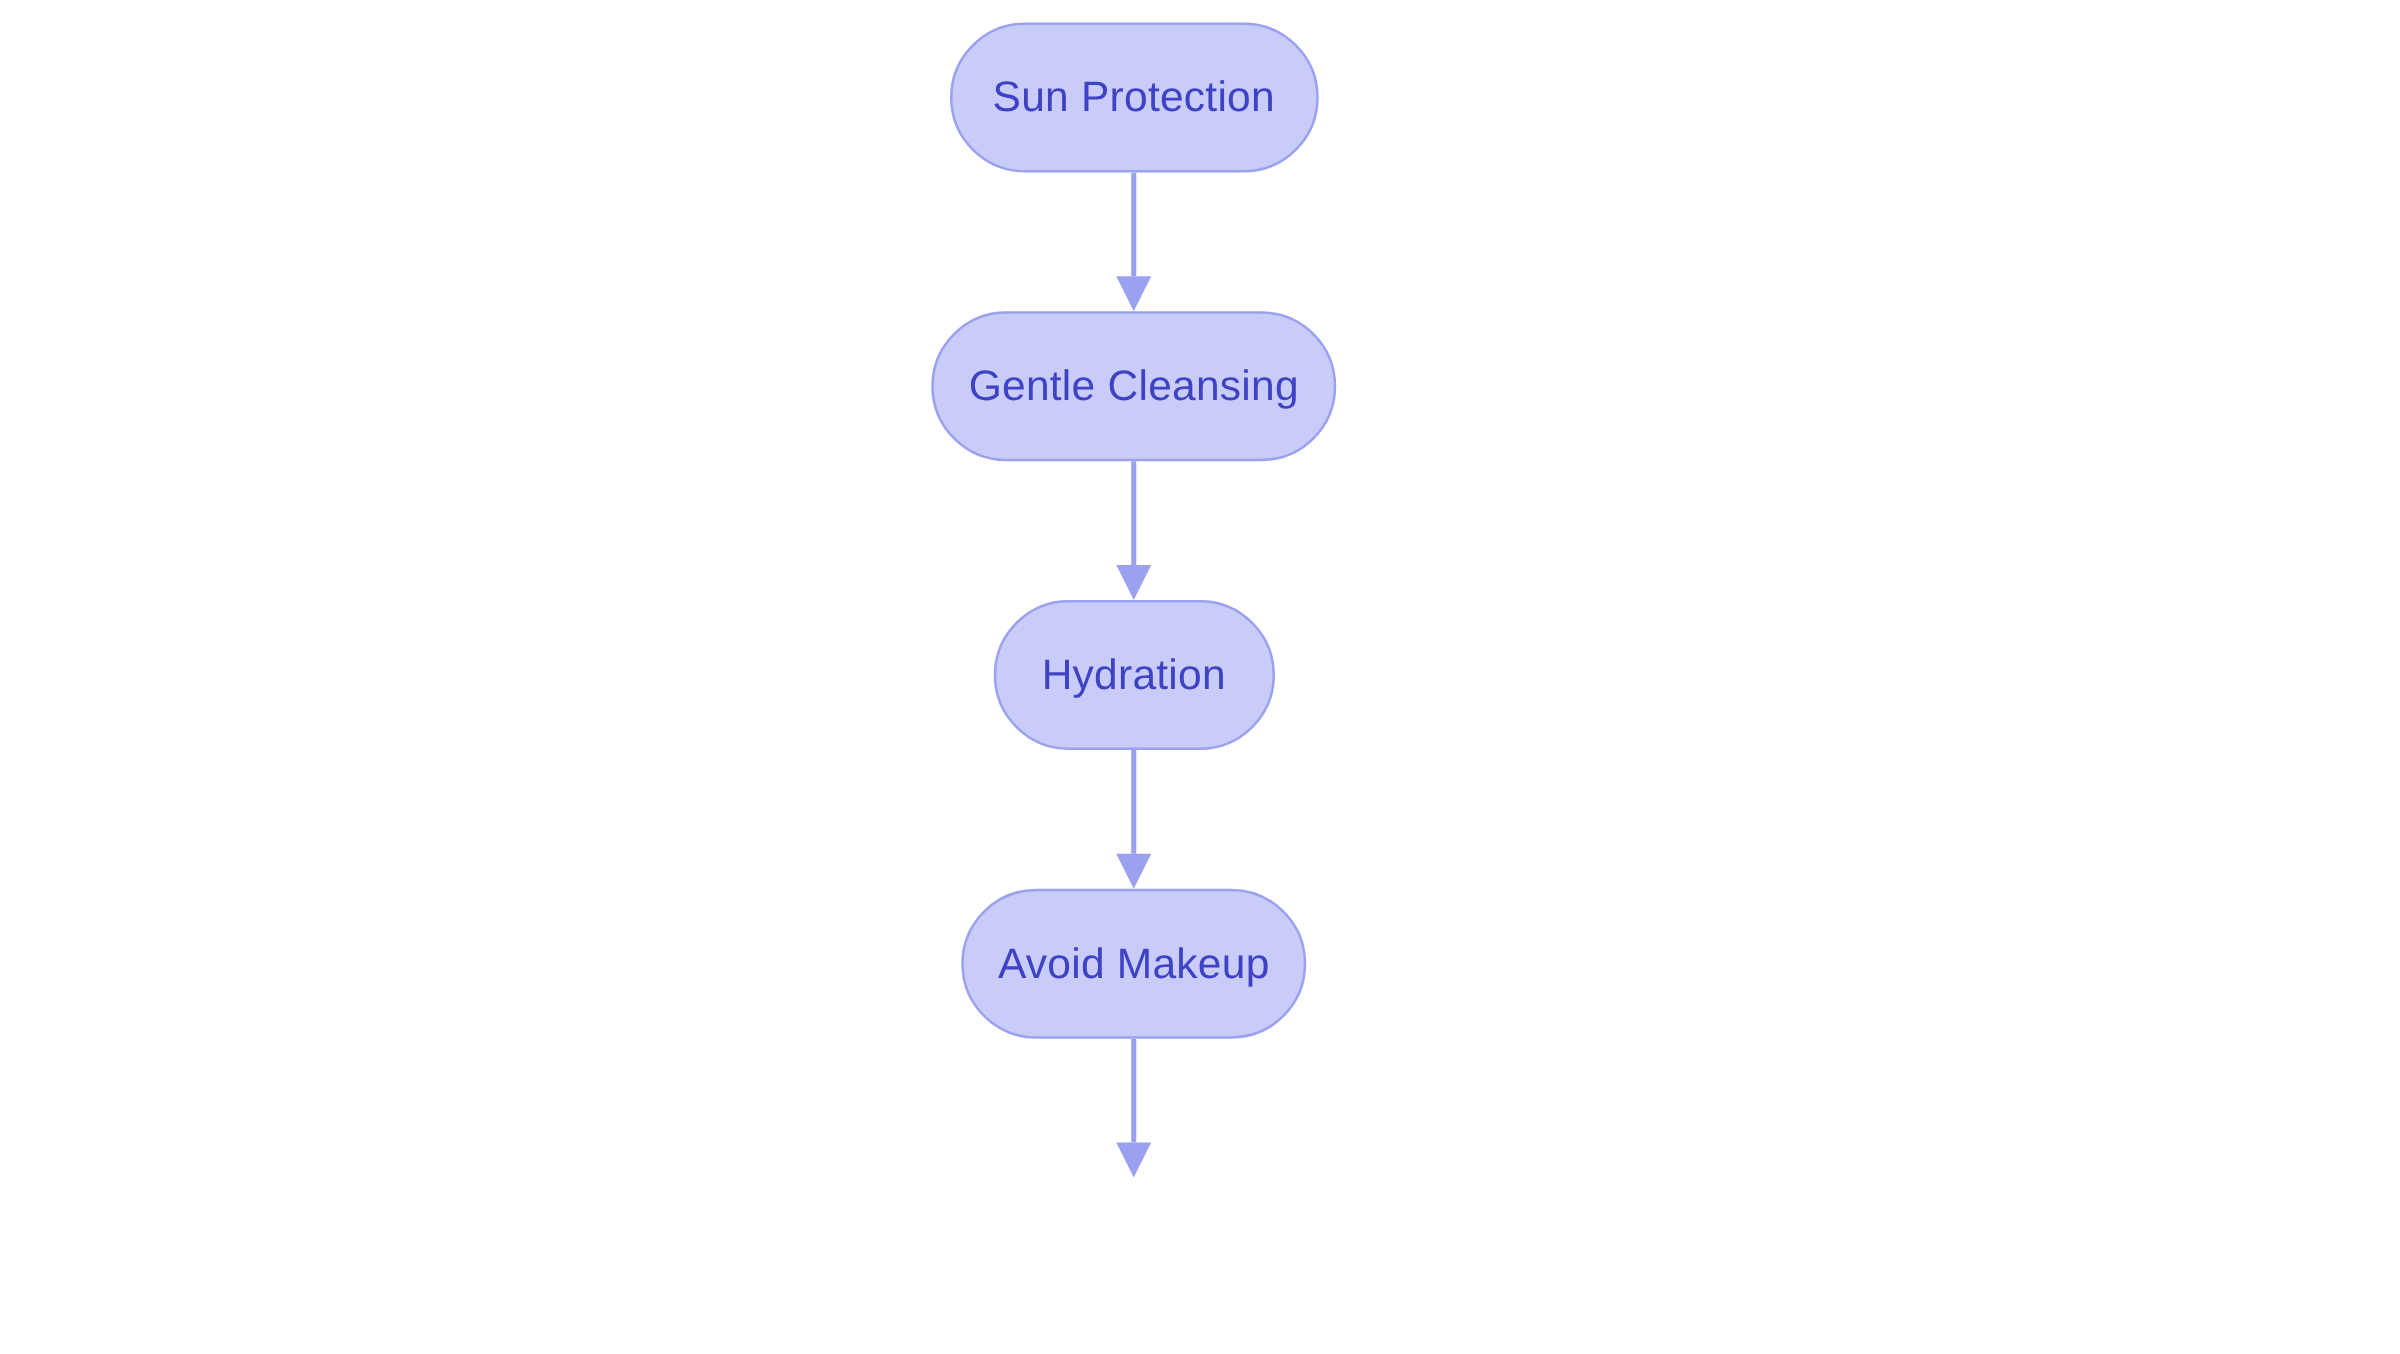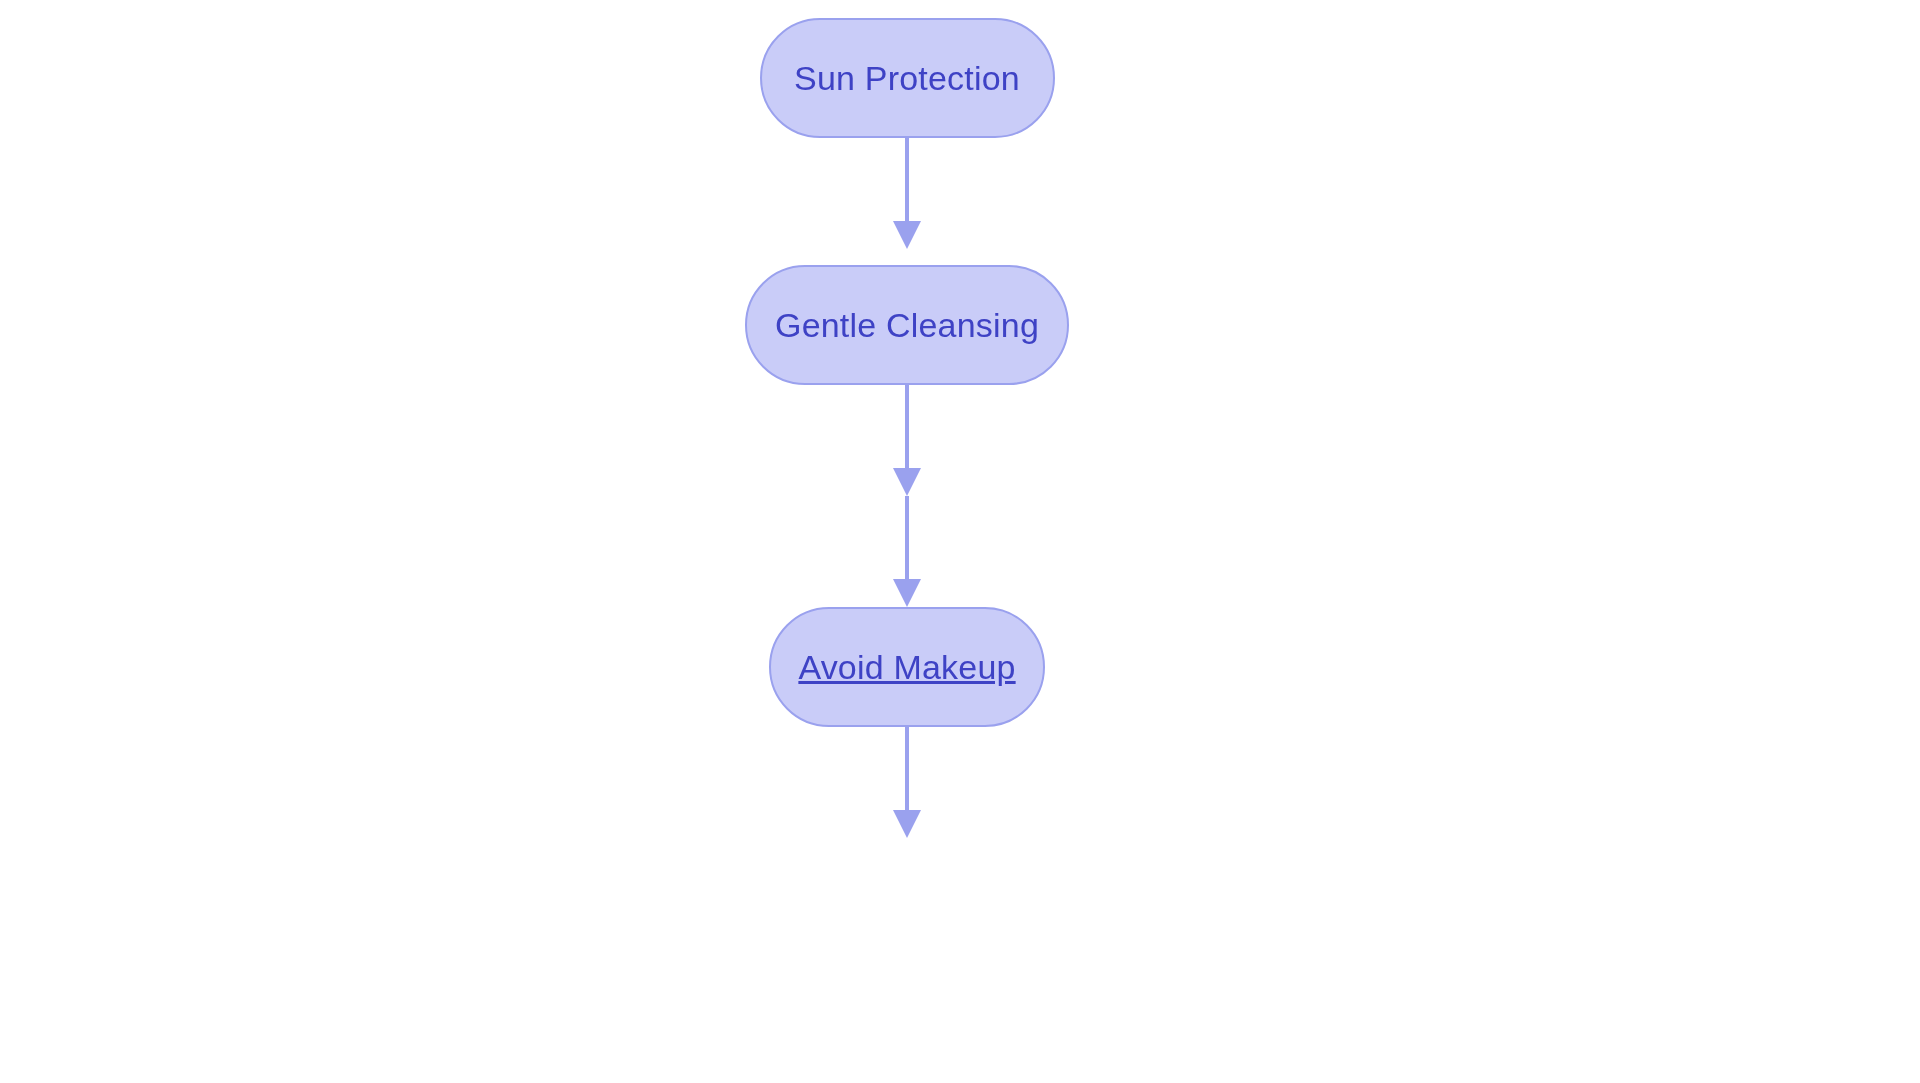--- a/index.html
+++ b/index.html
@@ -32,23 +32,23 @@
     border: 2px solid #9aa1ee;
     display: flex;
     align-items: center;
     justify-content: center;
     color: #3e42c5;
     font-size: 34px;
     letter-spacing: 0.2px;
     white-space: nowrap;
   }
   .node-1 { width: 295px; }
-  .node-2 { width: 324px; margin-top: 16px; }
+  .node-2 { width: 324px; }
   .node-3 { width: 225px; }
-  .node-4 { width: 276px; text-decoration: underline; }
+  .node-4 { width: 276px; }
   .node-5 { width: 452px; }
   .flow-arrow {
     height: 111px;
     width: 28px;
     display: flex;
     flex-direction: column;
     align-items: center;
   }
   .arrow-line {
     width: 4px;
@@ -80,20 +80,23 @@
 
     <div class="flow-node node-2">
       <span>Gentle Cleansing</span>
     </div>
 
     <div class="flow-arrow">
       <div class="arrow-line"></div>
       <div class="arrow-head"></div>
     </div>
 
+    <div class="flow-node node-3">
+      <span>Hydration</span>
+    </div>
 
     <div class="flow-arrow">
       <div class="arrow-line"></div>
       <div class="arrow-head"></div>
     </div>
 
     <div class="flow-node node-4">
       <span>Avoid Makeup</span>
     </div>
 

